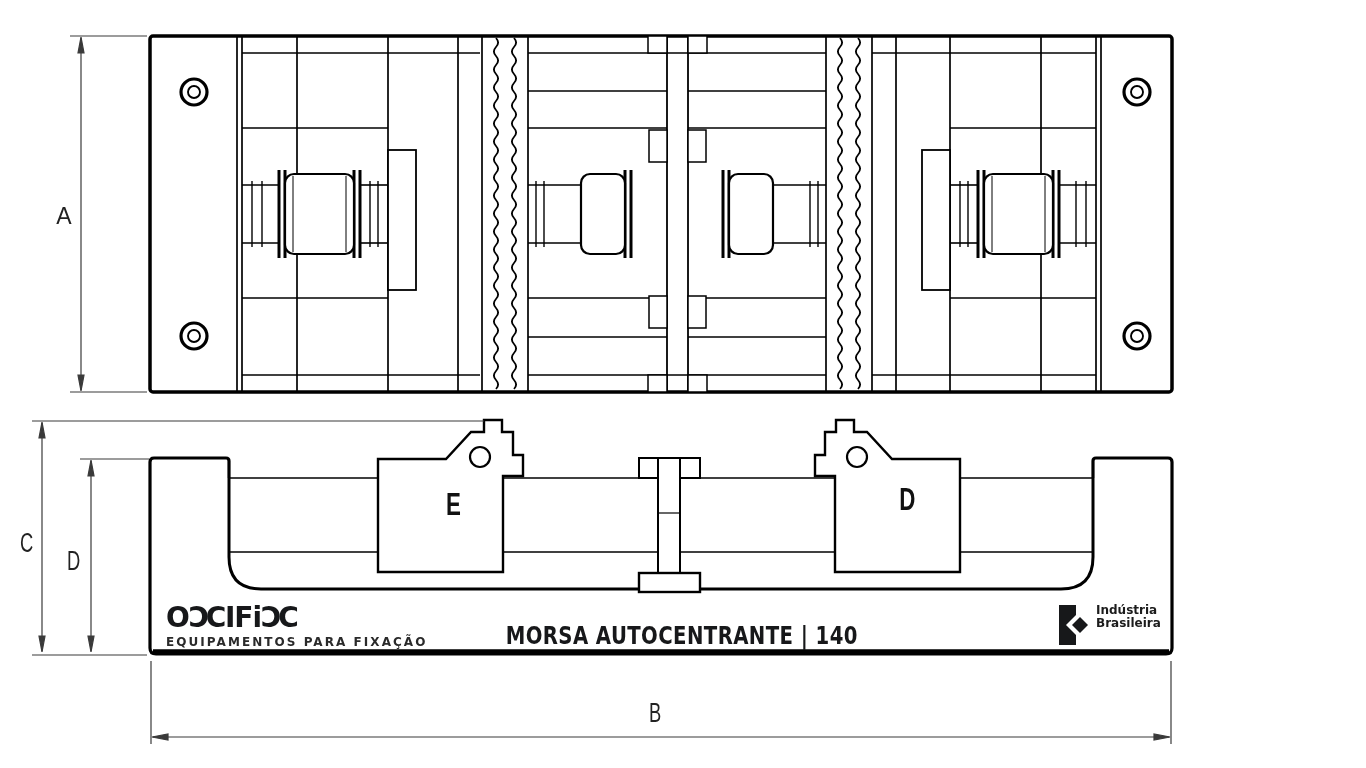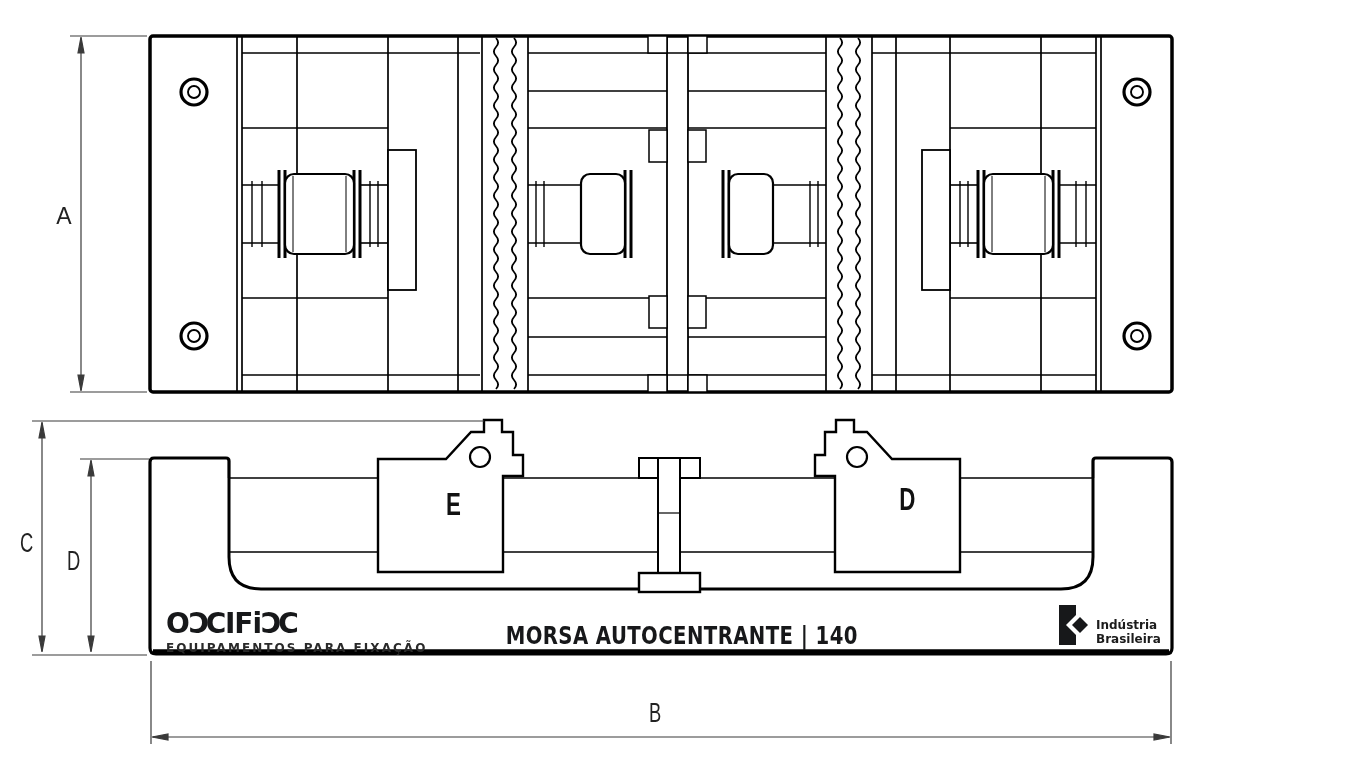--- a/index.html
+++ b/index.html
@@ -17,24 +17,24 @@
   #label-b{left:638px;top:698px;width:34px;}
   #label-jaw-e{left:432px;top:487px;width:42px;font-size:31px;}
   #label-jaw-d{left:886px;top:482px;width:42px;font-size:31px;}
   #title{position:absolute;left:467px;top:622px;width:400px;text-align:right;
          font-size:24px;font-weight:700;color:#17181a;white-space:nowrap;}
   #title .inner{transform:scaleX(0.82);transform-origin:center;display:inline-block;
                 letter-spacing:0.5px;}
   #logo-block{position:absolute;left:166px;top:604px;width:170px;}
   #logo-line{font-weight:700;font-size:28px;color:#17181a;letter-spacing:-1px;
              line-height:1;white-space:nowrap;}
-  #logo-line .xg{letter-spacing:-3.5px;margin-right:2px;display:inline-block;margin-top:6px;}
+  #logo-line .xg{letter-spacing:-3.5px;margin-right:2px;display:inline-block;}
   #logo-tagline{margin-top:3px;font-size:12px;font-weight:700;color:#2a2a2a;
                 letter-spacing:2.05px;white-space:nowrap;}
-  #origin-block{position:absolute;left:1058px;top:604px;display:flex;align-items:flex-end;gap:6px;}
+  #origin-block{position:absolute;left:1058px;top:604px;display:flex;align-items:flex-start;gap:6px;}
   #origin-text{font-size:12px;font-weight:700;color:#1c1c1c;line-height:1.12;white-space:nowrap;}
 </style>
 </head>
 <body>
 
 <div id="stage">
 
   <svg id="art" width="1366" height="768" viewBox="0 0 1366 768">
 
     <g stroke="#000" fill="none">

